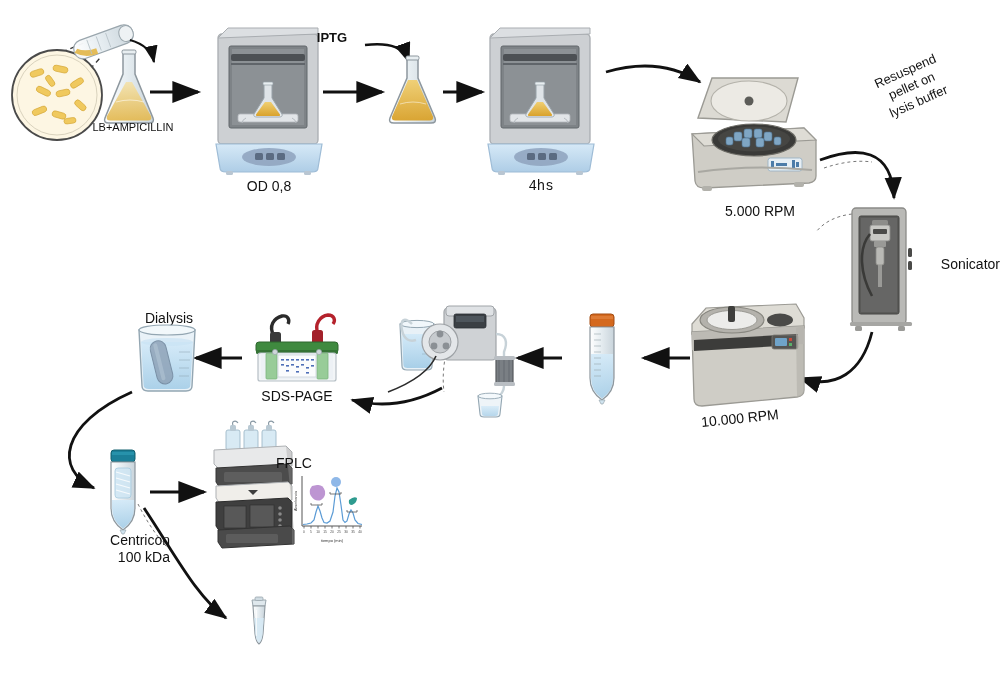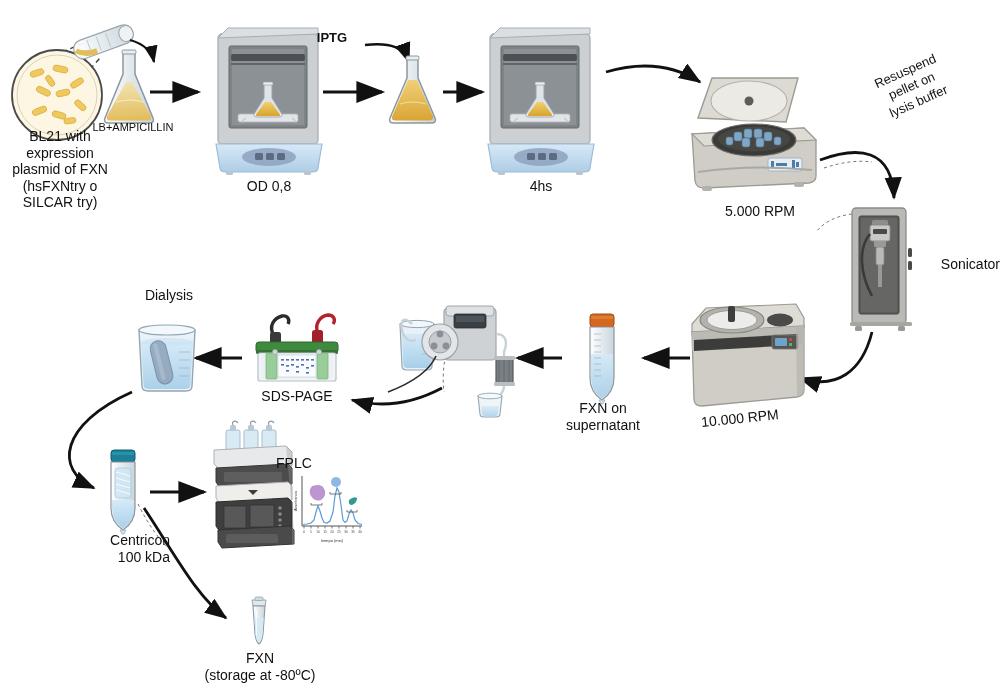--- a/index.html
+++ b/index.html
@@ -117,25 +117,20 @@
         <line x1="30" y1="16" x2="30" y2="31" stroke="#b7c2c8" stroke-width=".8"></line>
         <line x1="40" y1="16" x2="40" y2="31" stroke="#b7c2c8" stroke-width=".8"></line>
         <line x1="50" y1="16" x2="50" y2="31" stroke="#b7c2c8" stroke-width=".8"></line>
       </g>
     </svg>
   </div>
   <svg class="node" style="left:128px;top:36px;" width="40" height="40" viewBox="0 0 40 40">
     <path d="M2,4 C16,8 24,16 26,26" fill="none" stroke="#111" stroke-width="2.2" marker-end="url(#ah)"></path>
   </svg>
 
-  <div class="lbl" style="left:0px;top:128px;width:120px;font-size:14px;">BL21 with
-expression
-plasmid of FXN
-(hsFXNtry o
-SILCAR try)</div>
 
   <div class="node" style="left:98px;top:48px;width:62px;height:78px;">
     <svg width="62" height="78" viewBox="0 0 62 78">
       <path d="M25,3 L37,3 L37,26 L55,70 Q57,75 51,75 L11,75 Q5,75 7,70 L25,26 Z" fill="url(#gGlass)" stroke="#8d979e" stroke-width="1.5"></path>
       <path d="M28,34 L34,34 L53,68 Q54.5,72.5 49.5,72.5 L12.5,72.5 Q7.5,72.5 9,68 Z" fill="url(#gMedia)" opacity=".92"></path>
       <rect x="24" y="2" width="14" height="4" rx="1.5" fill="#e8eef1" stroke="#8d979e" stroke-width="1"></rect>
       <path d="M18,54 q14,-4 28,0" fill="none" stroke="#ffffff" stroke-width="1" opacity=".55"></path>
     </svg>
   </div>
   <div class="lbl" style="left:85px;top:121px;width:96px;font-size:11px;">LB+AMPICILLIN</div>
@@ -194,21 +189,21 @@
       <path d="M32,92 q-4,2 -4,5 M78,92 q4,2 4,5" fill="none" stroke="#b6bbc0" stroke-width="1"></path>
       <path d="M2,118 L108,118 L104,142 Q104,146 98,146 L12,146 Q6,146 6,142 Z" fill="url(#gBase)" stroke="#9ebcd6" stroke-width="1.2"></path>
       <ellipse cx="55" cy="131" rx="27" ry="9" fill="#8ea2bd" opacity=".85"></ellipse>
       <rect x="41" y="127" width="8" height="7" rx="1.5" fill="#5b6b82"></rect>
       <rect x="52" y="127" width="8" height="7" rx="1.5" fill="#5b6b82"></rect>
       <rect x="63" y="127" width="8" height="7" rx="1.5" fill="#5b6b82"></rect>
       <rect x="12" y="145" width="7" height="4" rx="1.5" fill="#b9c6d2"></rect>
       <rect x="90" y="145" width="7" height="4" rx="1.5" fill="#b9c6d2"></rect>
     </svg>
   </div>
-  <div class="lbl" style="left:491px;top:178px;width:100px;font-size:14px;">4hs</div>
+  <div class="lbl" style="left:491px;top:178px;width:100px;font-size:14px;font-family:Liberation Mono, monospace;">4hs</div>
 
   <div class="node" style="left:682px;top:72px;width:140px;height:128px;">
     <svg width="140" height="128" viewBox="0 0 140 128">
 
       <path d="M16,46 L30,6 L116,6 L104,50 Z" fill="#dcdad3" stroke="#9b9a94" stroke-width="1.4"></path>
       <ellipse cx="67" cy="29" rx="38" ry="20" fill="#eceae4" stroke="#b4b2aa" stroke-width="1.1"></ellipse>
       <circle cx="67" cy="29" r="4.5" fill="#5c5c58"></circle>
 
       <path d="M10,62 L122,56 L134,68 L134,104 Q134,110 127,111 L22,116 Q14,116 13,109 Z" fill="#cfcdc6" stroke="#9b9a94" stroke-width="1.3"></path>
       <path d="M10,62 L122,56 L134,68 L22,74 Z" fill="#dedcd5" stroke="#9b9a94" stroke-width="1.1"></path>
@@ -308,22 +303,20 @@
         <line x1="10" y1="34" x2="17" y2="34"></line>
           <line x1="10" y1="40" x2="17" y2="40"></line>
         <line x1="10" y1="46" x2="17" y2="46"></line>
           <line x1="10" y1="52" x2="17" y2="52"></line>
         <line x1="10" y1="58" x2="17" y2="58"></line>
           <line x1="10" y1="64" x2="17" y2="64"></line>
       </g>
       <path d="M15,88 L21,88 L19,92 L17,92 Z" fill="#cfe3ef" stroke="#9aa6ad" stroke-width=".7"></path>
     </svg>
   </div>
-  <div class="lbl" style="left:551px;top:400px;width:104px;font-size:14px;">FXN on
-supernatant</div>
 
 
   <div class="node" style="left:386px;top:300px;width:146px;height:118px;">
     <svg width="146" height="118" viewBox="0 0 146 118">
 
       <path d="M14,24 L48,24 L46,66 Q46,70 41,70 L21,70 Q16,70 16,66 Z" fill="#e8f1f7" stroke="#93a6b2" stroke-width="1.2"></path>
       <path d="M16,34 L46,34 L44.6,64.5 Q44.6,68 40.3,68 L21.7,68 Q17.4,68 17.4,64.5 Z" fill="url(#gWater)"></path>
       <ellipse cx="31" cy="24" rx="17" ry="3.6" fill="#f1f7fb" stroke="#93a6b2" stroke-width="1"></ellipse>
       <g stroke="#8fa7b6" stroke-width=".6" opacity=".8">
         <line x1="36" y1="40" x2="44" y2="40"></line>
@@ -400,21 +393,21 @@
         <rect x="38" y="58" width="3" height="1.6"></rect>
           <rect x="48" y="59" width="3" height="1.6"></rect>
         <rect x="58" y="60" width="3" height="1.6"></rect>
       </g>
       <circle cx="27" cy="40" r="2.6" fill="#cfd6da" stroke="#9aa4ab" stroke-width=".7"></circle>
       <circle cx="71" cy="40" r="2.6" fill="#cfd6da" stroke="#9aa4ab" stroke-width=".7"></circle>
     </svg>
   </div>
   <div class="lbl" style="left:248px;top:388px;width:98px;font-size:14px;">SDS-PAGE</div>
 
-  <div class="lbl" style="left:126px;top:287px;width:86px;font-size:14px;">Dialysis</div>
+  <div class="lbl" style="left:126px;top:310px;width:86px;font-size:14px;">Dialysis</div>
 
   <div class="node" style="left:131px;top:322px;width:72px;height:72px;">
     <svg width="72" height="72" viewBox="0 0 72 72">
       <path d="M8,8 L64,8 L61,64 Q61,69 55,69 L17,69 Q11,69 11,64 Z" fill="#e9f2f8" stroke="#93a6b2" stroke-width="1.4"></path>
       <path d="M10,20 L62,20 L59.4,63 Q59.4,67 54,67 L18,67 Q12.6,67 12.6,63 Z" fill="url(#gWater)" opacity=".95"></path>
       <ellipse cx="36" cy="8" rx="28" ry="5" fill="#f2f8fb" stroke="#93a6b2" stroke-width="1.2"></ellipse>
       <ellipse cx="36" cy="20" rx="26" ry="4" fill="#c9e3f3" opacity=".7"></ellipse>
 
       <g transform="rotate(-14 32 42)">
         <rect x="23" y="18" width="16" height="44" rx="8" fill="#8fa3b8" opacity=".85" stroke="#6f849a" stroke-width="1"></rect>
@@ -535,16 +528,14 @@
 
   <div class="node" style="left:246px;top:596px;width:26px;height:50px;">
     <svg width="26" height="50" viewBox="0 0 26 50">
       <path d="M6,4 L20,4 L19,10 L7,10 Z" fill="#dfe8ed" stroke="#9aa6ad" stroke-width="1"></path>
       <rect x="9" y="1" width="8" height="3.5" rx="1.2" fill="#cfdbe2" stroke="#9aa6ad" stroke-width=".8"></rect>
       <path d="M7,10 L19,10 L17,38 Q16,46 13,48 Q10,46 9,38 Z" fill="url(#gGlass)" stroke="#8d979e" stroke-width="1.1"></path>
       <path d="M8.2,22 L17.8,22 L16.6,38 Q15.8,45 13,46.6 Q10.2,45 9.4,38 Z" fill="#d6e9f4" opacity=".9"></path>
       <line x1="10.5" y1="14" x2="10.5" y2="40" stroke="#ffffff" stroke-width="1" opacity=".7"></line>
     </svg>
   </div>
-  <div class="lbl" style="left:182px;top:650px;width:156px;font-size:14px;">FXN
-(storage at -80ºC)</div>
 
 </div>
 
 </body></html>

